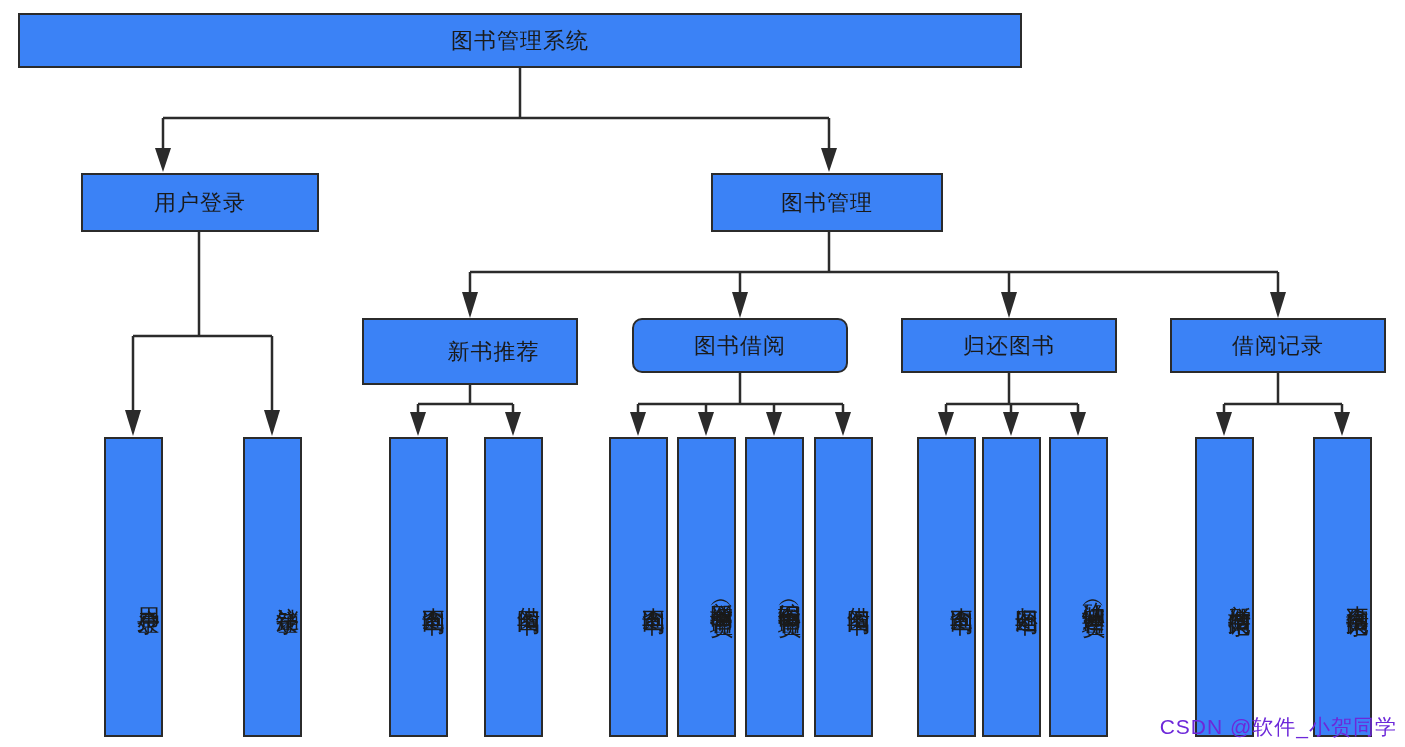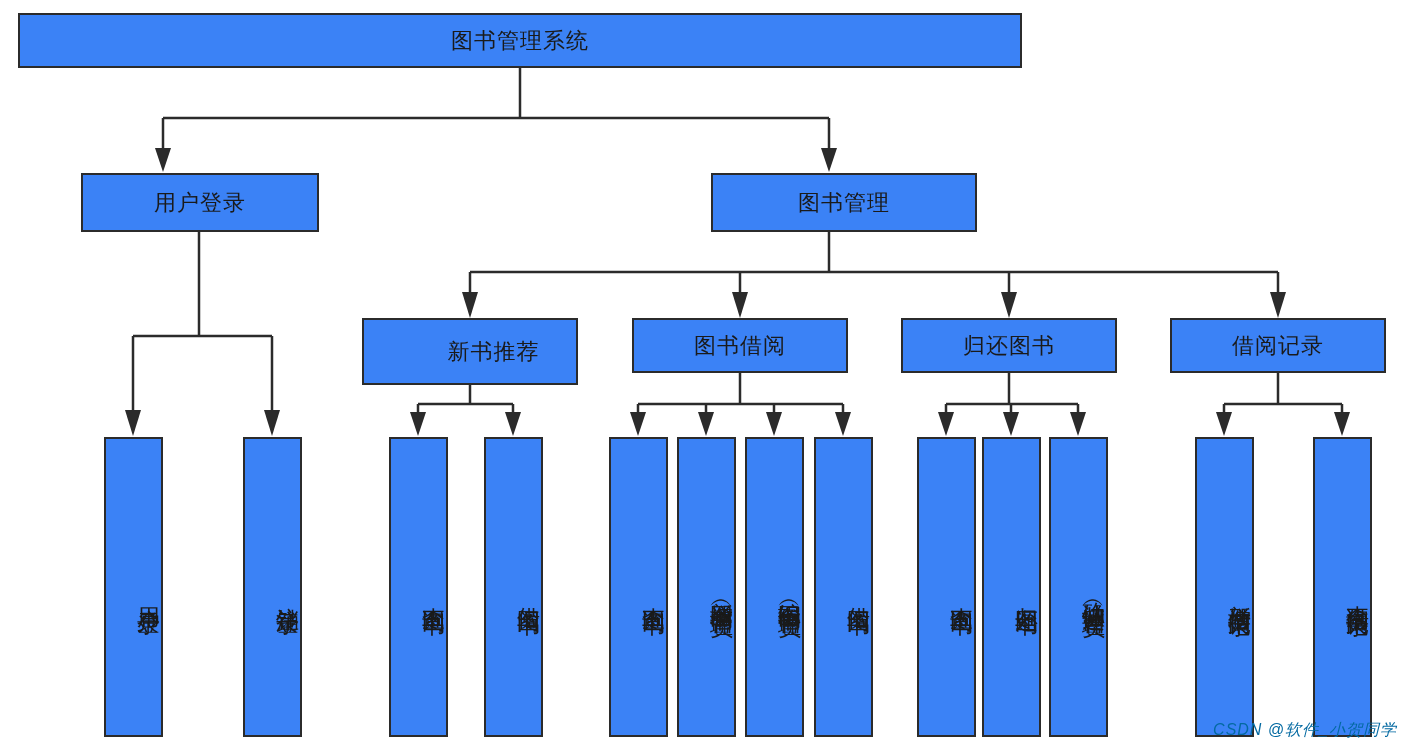--- a/index.html
+++ b/index.html
@@ -59,25 +59,24 @@
   }
   #edges path, #edges line {
     stroke: #2b2b2b;
     stroke-width: 2.5;
     fill: none;
   }
   .watermark {
     position: absolute;
     right: 8px;
     bottom: 6px;
-    font-size: 16px;
-    color: #0369a1;
+    font-size: 21px;
+    color: #6d28d9;
     letter-spacing: 1px;
     white-space: nowrap;
-    font-style: italic;
   }
 </style>
 </head>
 <body>
 
 <div id="canvas">
 
   <svg id="edges" viewBox="0 0 1405 747">
 
     <path d="M520,68 L520,118"></path>
@@ -144,28 +143,28 @@
     <polygon points="1342,436 1334,412 1350,412" fill="#2b2b2b" stroke="none"></polygon>
   </svg>
 
   <div class="node horiz root" style="left:18px; top:13px; width:1004px; height:55px;">
     <span>图书管理系统</span>
   </div>
 
   <div class="node horiz" style="left:81px; top:173px; width:238px; height:59px;">
     <span>用户登录</span>
   </div>
-  <div class="node horiz" style="left:711px; top:173px; width:266px; height:59px;">
+  <div class="node horiz" style="left:711px; top:173px; width:232px; height:59px;">
     <span>图书管理</span>
   </div>
 
   <div class="node horiz" style="left:362px; top:318px; width:216px; height:67px;padding-left:47px;">
     <span>新书推荐</span>
   </div>
-  <div class="node horiz" style="left:632px; top:318px; width:216px; height:55px;">
+  <div class="node horiz" style="left:632px; top:318px; width:216px; height:55px;border-radius:10px;">
     <span>图书借阅</span>
   </div>
   <div class="node horiz" style="left:901px; top:318px; width:216px; height:55px;">
     <span>归还图书</span>
   </div>
   <div class="node horiz" style="left:1170px; top:318px; width:216px; height:55px;text-align:right;">
     <span>借阅记录</span>
   </div>
 
   <div class="node vert" style="left:104px; top:437px; width:59px; height:300px;">

